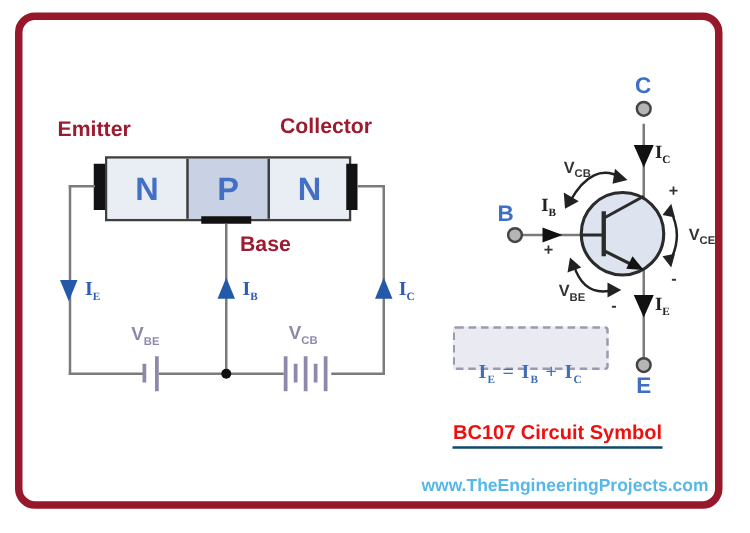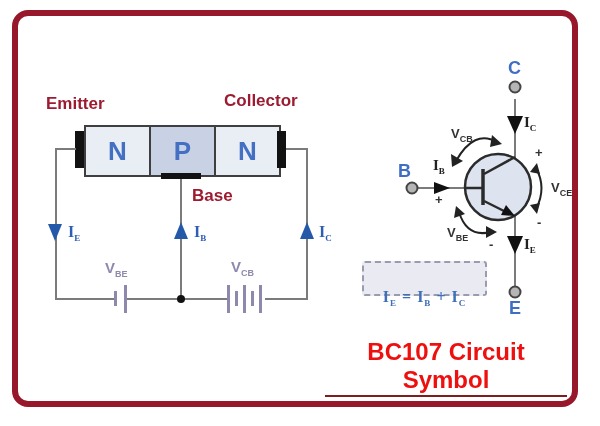--- a/index.html
+++ b/index.html
@@ -30,22 +30,22 @@
   .vlbl{position:absolute;color:#8f88ad;font-weight:bold;font-size:15px;}
   .dcur{position:absolute;font-family:"Liberation Serif",serif;font-weight:bold;font-size:15px;color:#222;}
   .dvlbl{position:absolute;color:#333;font-weight:bold;font-size:13px;}
   .term{position:absolute;color:#3f6fc4;font-weight:bold;font-size:18px;}
   .sign{position:absolute;color:#333;font-weight:bold;font-size:13px;}
   .eqbox{position:absolute;left:362px;top:261px;width:121px;height:31px;
          border:2px dashed #9a9ab0;border-radius:3px;background:#eaeaf3;
          display:flex;align-items:center;justify-content:center;}
   .eq{font-family:"Liberation Serif",serif;font-weight:bold;font-size:16px;color:#3f6fb8;letter-spacing:1px;margin-top:40px;}
   .title{position:absolute;left:325px;top:338px;width:242px;text-align:center;}
-  .title span{display:inline-block;color:#ee0f0f;font-weight:bold;font-size:24px;
-              border-bottom:2px solid #7f1d1d;padding-bottom:1px;}
+  .title span{display:inline-block;color:#ee0f0f;font-weight:bold;font-size:16px;
+              border-bottom:2px solid #0c4a6e;padding-bottom:1px;}
   .site{position:absolute;left:328px;top:380px;width:248px;text-align:center;
         color:#57b8e8;font-weight:bold;font-size:14px;}
 </style>
 </head>
 <body>
 
 <div class="canvas">
 
   <div class="frame"></div>
 
@@ -149,14 +149,15 @@
 
   <div class="eqbox">
     <span class="eq"><span>I</span><sub>E</sub>
       <span>=</span>
       <span>I</span><sub>B</sub>
       <span>+</span>
       <span>I</span><sub>C</sub></span>
   </div>
 
   <div class="title"><span>BC107 Circuit Symbol</span></div>
+  <div class="site">www.TheEngineeringProjects.com</div>
 
 </div>
 
 </body></html>

